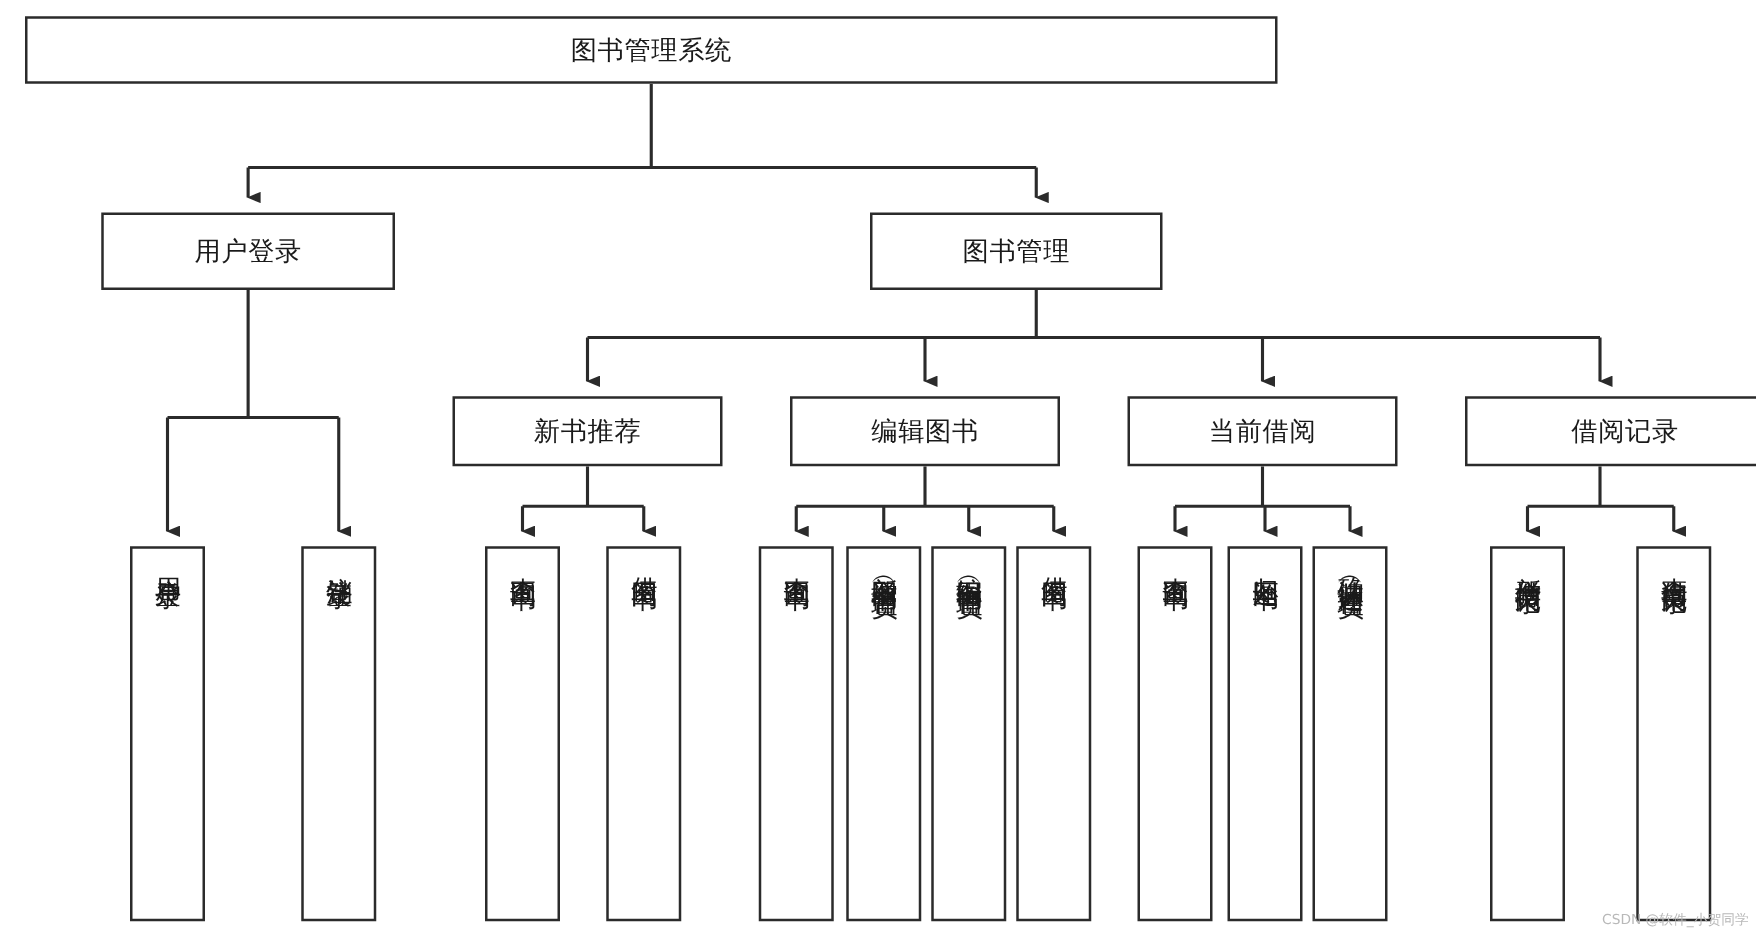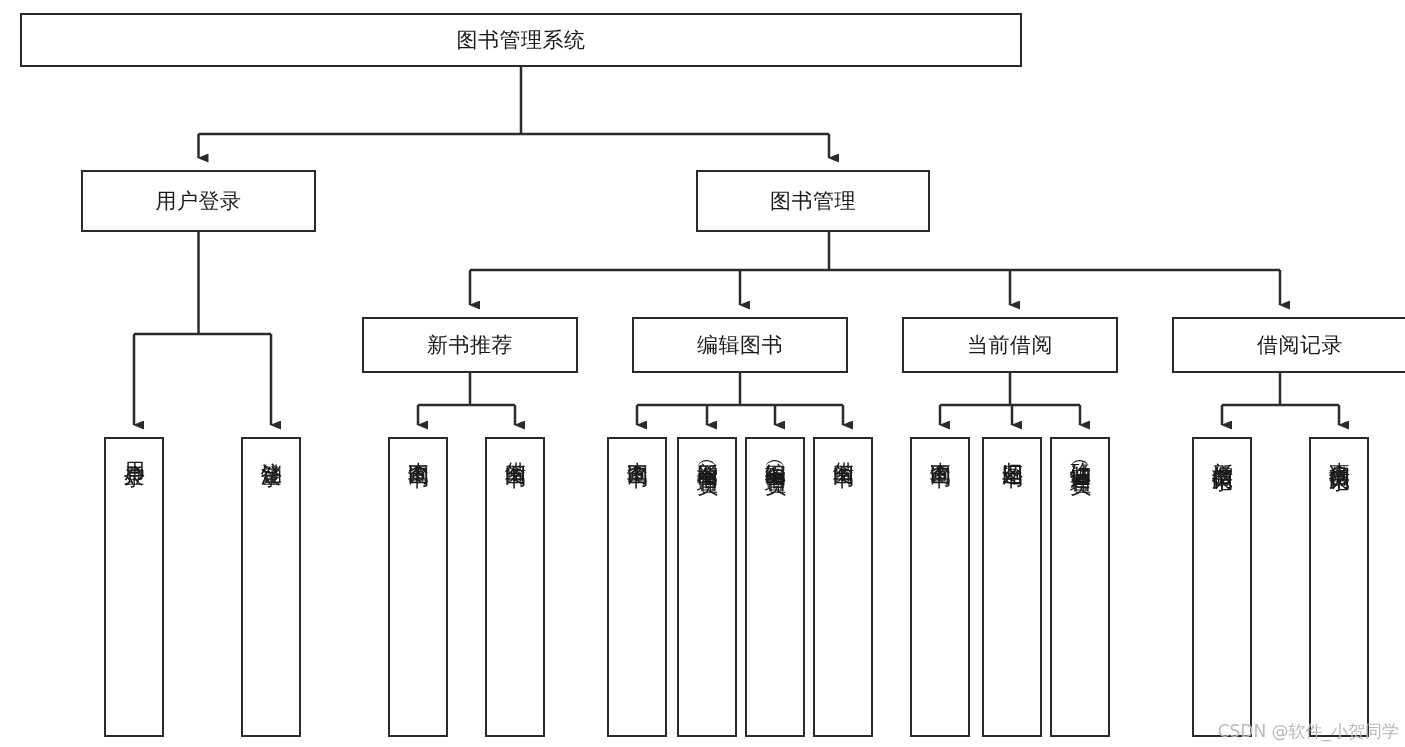--- a/index.html
+++ b/index.html
@@ -57,21 +57,21 @@
     text-orientation: upright;
     font-size: 21px;
     line-height: 1.0;
     letter-spacing: 2px;
     white-space: nowrap;
   }
   #watermark {
     position: absolute;
     right: 6px;
     bottom: 4px;
-    font-size: 17px;
+    font-size: 11px;
     color: #b9b9b9;
     z-index: 5;
     white-space: nowrap;
   }
 </style>
 </head>
 <body>
 
 <div id="diagram-root">
 

